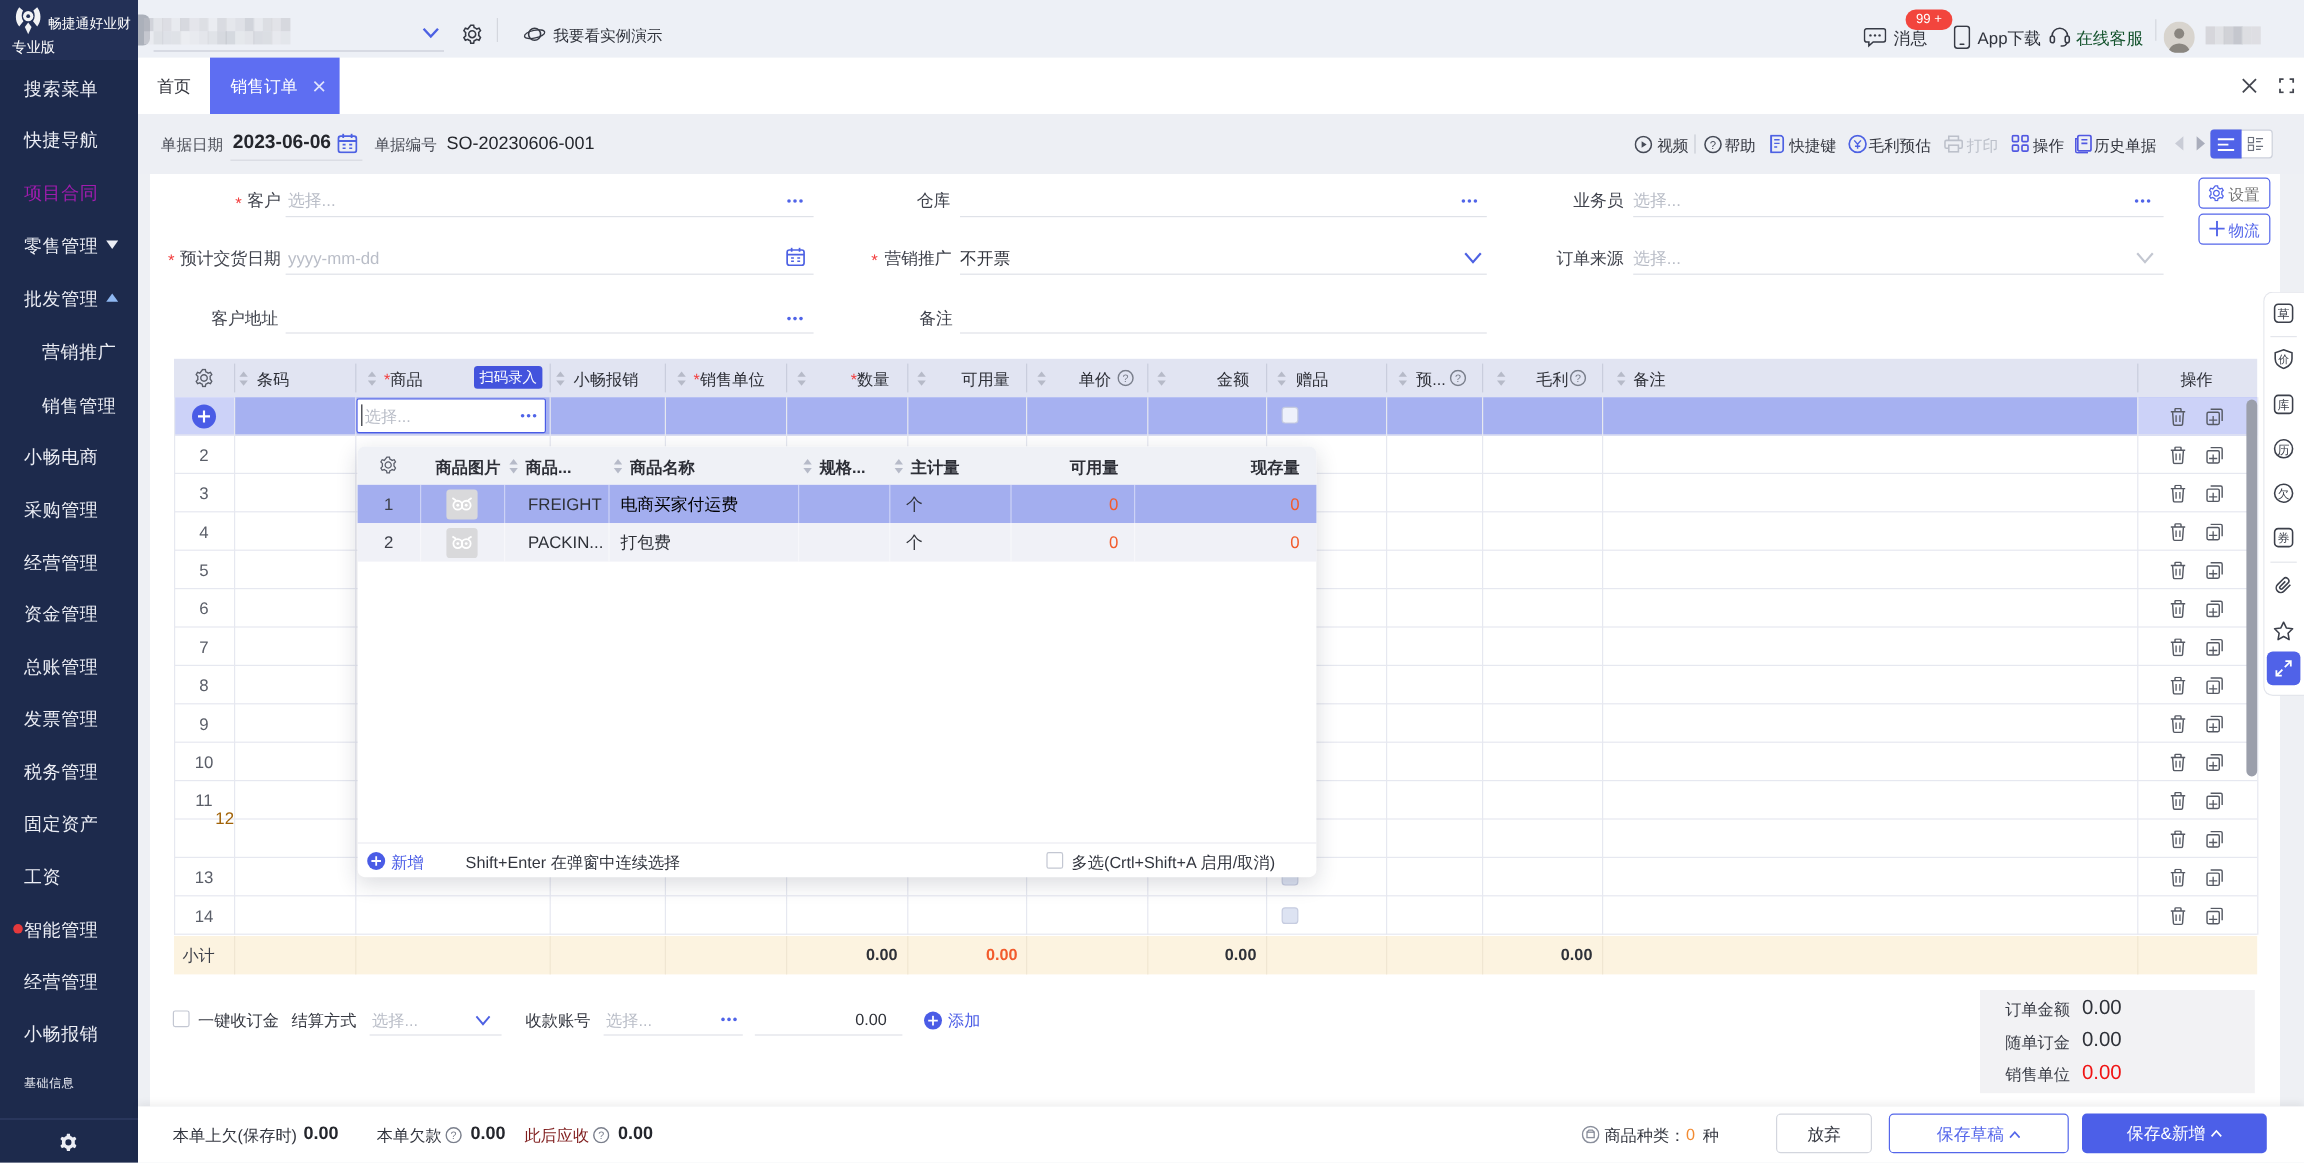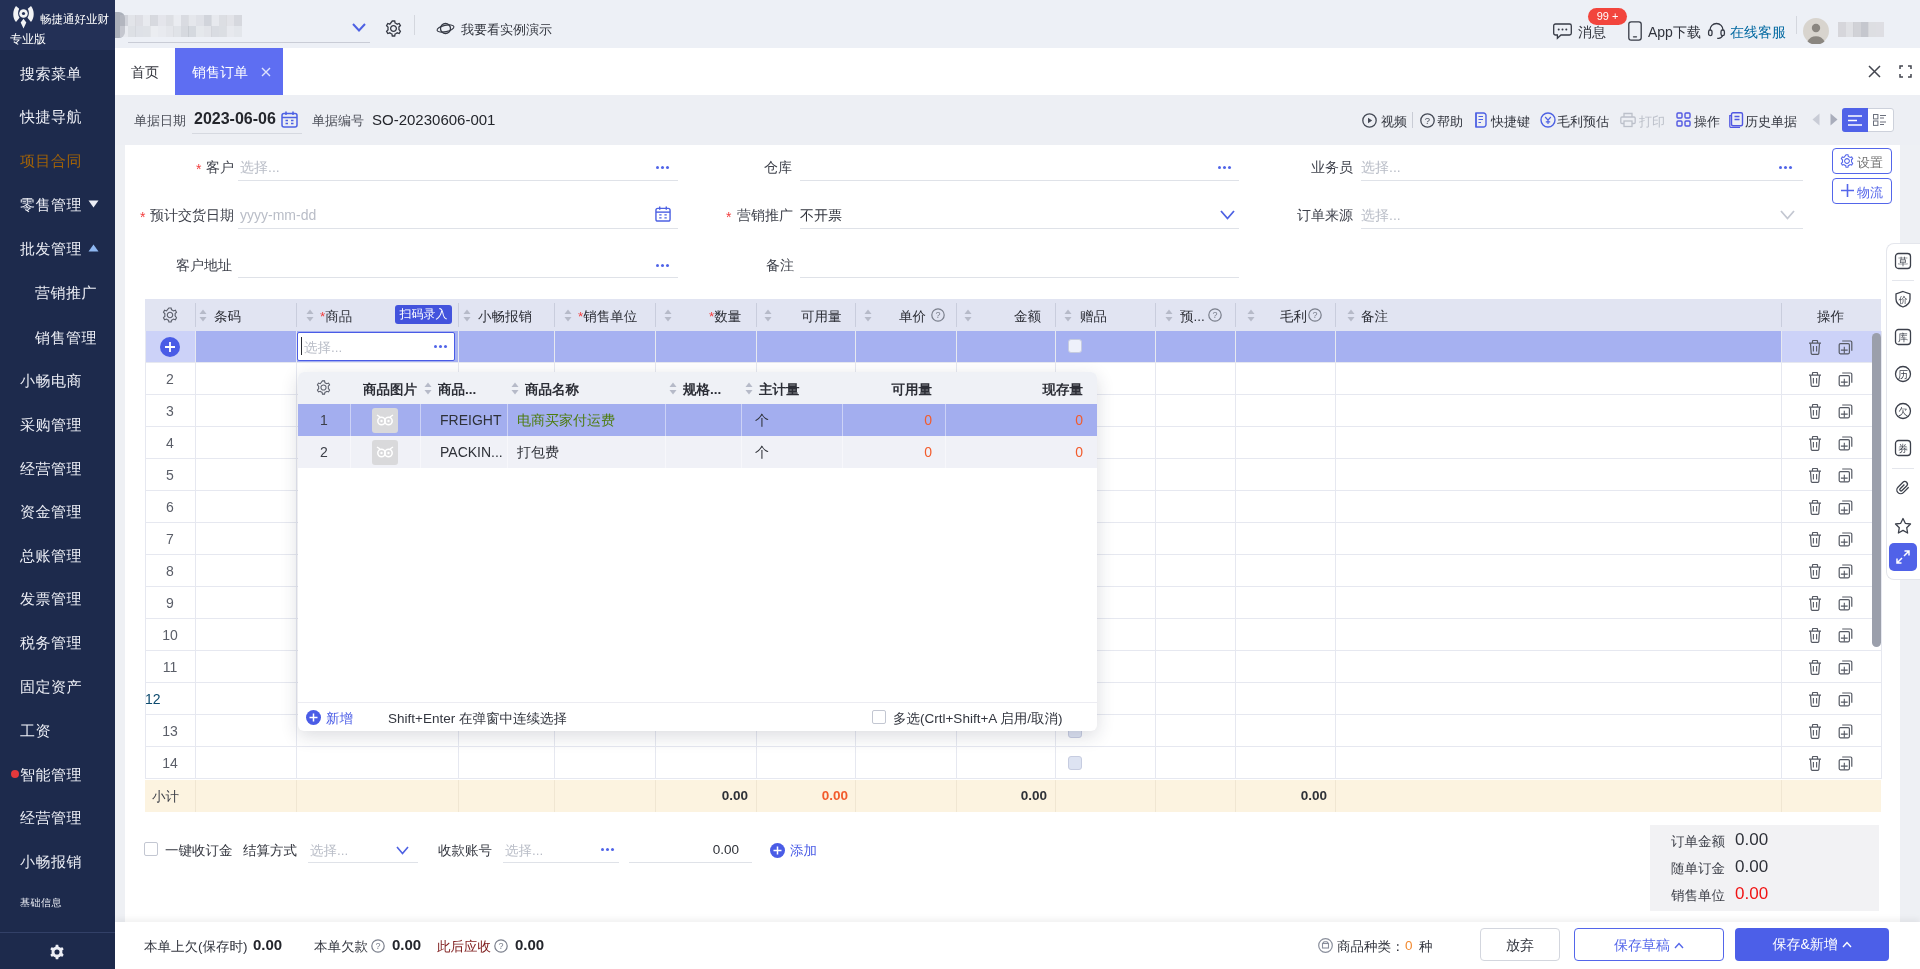--- a/index.html
+++ b/index.html
@@ -19,21 +19,21 @@
 <path d="M7 3 C3.5 7.5 3.2 14.5 7 19 L10.5 14.8 C8.6 12 8.7 8.5 10.2 5.8 Z" fill="#f2f3f5"></path>
 <path d="M22 3 C25.5 7.5 25.8 14.5 22 19 L18.5 14.8 C20.4 12 20.3 8.5 18.8 5.8 Z" fill="#f2f3f5"></path>
 <circle cx="14.5" cy="10.5" r="4.3" fill="#f2f3f5"></circle>
 <circle cx="14.5" cy="10.5" r="1.6" fill="#233056"></circle>
 <path d="M14.5 15.8 L17.3 19.6 L14.5 25.5 L11.7 19.6 Z" fill="#f2f3f5"></path>
 </svg>
 <div class="abs" style="left:40px;top:12px;font-size:11.5px;color:#fff;white-space:nowrap">畅捷通好业财</div>
 <div class="abs" style="left:10px;top:31px;font-size:12px;color:#fff">专业版</div>
 <div class="abs" style="left:20px;top:65px;font-size:15px;color:#eceef5;letter-spacing:0.5px">搜索菜单</div>
 <div class="abs" style="left:20px;top:108px;font-size:15px;color:#eceef5;letter-spacing:0.5px">快捷导航</div>
-<div class="abs" style="left:20px;top:152px;font-size:15px;color:#a16207;letter-spacing:0.5px">项目合同</div>
+<div class="abs" style="left:20px;top:152px;font-size:15px;color:#a21caf;letter-spacing:0.5px">项目合同</div>
 <div class="abs" style="left:20px;top:196px;font-size:15px;color:#eceef5;letter-spacing:0.5px">零售管理</div>
 <svg class="abs" style="left:88px;top:200px" width="11" height="8" viewBox="0 0 11 8">
     <path d="M0.5 0.5 L10.5 0.5 L5.5 7.5 Z" fill="#eceef5"></path>
   </svg>
 <div class="abs" style="left:20px;top:240px;font-size:15px;color:#eceef5;letter-spacing:0.5px">批发管理</div>
 <svg class="abs" style="left:88px;top:244px" width="11" height="8" viewBox="0 0 11 8">
     <path d="M0.5 7.5 L10.5 7.5 L5.5 0.5 Z" fill="#8fb8f2"></path>
   </svg>
 <div class="abs" style="left:20px;top:372px;font-size:15px;color:#eceef5;letter-spacing:0.5px">小畅电商</div>
 <div class="abs" style="left:20px;top:416px;font-size:15px;color:#eceef5;letter-spacing:0.5px">采购管理</div>
@@ -114,21 +114,21 @@
 <rect x="0.8" y="0.8" width="12.4" height="18.4" rx="2.4" fill="none" stroke="#363a45" stroke-width="1.3"></rect>
 <path d="M5.5 15.8 H8.5" stroke="#363a45" stroke-width="1.3" stroke-linecap="round"></path>
 </svg>
 <div class="abs" style="left:1648px;top:24px;font-size:14px;color:#30333c">App下载</div>
 <svg class="abs" style="left:1707px;top:21px" width="19" height="19" viewBox="0 0 19 19">
 <path d="M3 9 A6.5 6.5 0 0 1 16 9" fill="none" stroke="#363a45" stroke-width="1.3"></path>
 <rect x="1.6" y="9" width="3.4" height="5.6" rx="1.7" fill="none" stroke="#363a45" stroke-width="1.3"></rect>
 <rect x="14" y="9" width="3.4" height="5.6" rx="1.7" fill="none" stroke="#363a45" stroke-width="1.3"></rect>
 <path d="M15.7 14.6 A4.5 4.5 0 0 1 11.5 17.3 H10.2" fill="none" stroke="#363a45" stroke-width="1.3"></path>
 </svg>
-<div class="abs" style="left:1730px;top:24px;font-size:14px;color:#0369a1">在线客服</div>
+<div class="abs" style="left:1730px;top:24px;font-size:14px;color:#14532d">在线客服</div>
 <div class="abs" style="left:1796px;top:16px;width:1px;height:18px;background:#d4d7de"></div>
 <svg class="abs" style="left:1803px;top:18px" width="26" height="26" viewBox="0 0 26 26">
 <circle cx="13" cy="13" r="13" fill="#d8d4ce"></circle>
 <circle cx="13" cy="10" r="4.2" fill="#8a8680"></circle>
 <path d="M4.5 23.5 A9.5 9.5 0 0 1 21.5 23.5 A13 13 0 0 1 4.5 23.5 Z" fill="#8a8680"></path>
 </svg>
 <div class="abs" style="left:1838px;top:22px;width:8px;height:15px;background:#cfd0d5;opacity:.8"></div>
 <div class="abs" style="left:1846px;top:22px;width:8px;height:15px;background:#dcdde1;opacity:.8"></div>
 <div class="abs" style="left:1853px;top:22px;width:8px;height:15px;background:#c9cbd0;opacity:.8"></div>
 <div class="abs" style="left:1861px;top:22px;width:8px;height:15px;background:#babdc4;opacity:.8"></div>
@@ -393,21 +393,21 @@
 <div class="abs" style="left:145px;top:371px;width:50px;text-align:center;font-size:14px;color:#5a5e68">2</div>
 <div class="abs" style="left:145px;top:403px;width:50px;text-align:center;font-size:14px;color:#5a5e68">3</div>
 <div class="abs" style="left:145px;top:435px;width:50px;text-align:center;font-size:14px;color:#5a5e68">4</div>
 <div class="abs" style="left:145px;top:467px;width:50px;text-align:center;font-size:14px;color:#5a5e68">5</div>
 <div class="abs" style="left:145px;top:499px;width:50px;text-align:center;font-size:14px;color:#5a5e68">6</div>
 <div class="abs" style="left:145px;top:531px;width:50px;text-align:center;font-size:14px;color:#5a5e68">7</div>
 <div class="abs" style="left:145px;top:563px;width:50px;text-align:center;font-size:14px;color:#5a5e68">8</div>
 <div class="abs" style="left:145px;top:595px;width:50px;text-align:center;font-size:14px;color:#5a5e68">9</div>
 <div class="abs" style="left:145px;top:627px;width:50px;text-align:center;font-size:14px;color:#5a5e68">10</div>
 <div class="abs" style="left:145px;top:659px;width:50px;text-align:center;font-size:14px;color:#5a5e68">11</div>
-<div class="abs" style="left:145px;top:691px;width:50px;text-align:left;font-size:14px;color:#0c4a6e">12</div>
+<div class="abs" style="left:145px;top:674px;width:50px;text-align:right;font-size:14px;color:#a16207">12</div>
 <div class="abs" style="left:145px;top:723px;width:50px;text-align:center;font-size:14px;color:#5a5e68">13</div>
 <div class="abs" style="left:145px;top:755px;width:50px;text-align:center;font-size:14px;color:#5a5e68">14</div>
 <div class="abs" style="left:160px;top:337px;width:20px;height:20px;border-radius:50%;background:#4a5ce6"></div>
 <svg class="abs" style="left:164px;top:341px" width="12" height="12" viewBox="0 0 12 12">
     <path d="M6 1 V11 M1 6 H11" stroke="#fff" stroke-width="1.8"></path>
   </svg>
 <div class="abs" style="left:297px;top:332px;width:158px;height:29px;background:#fff;border:1.5px solid #4a5ce6;border-radius:2px"></div>
 <div class="abs" style="left:301px;top:337px;width:1.2px;height:18px;background:#2a2c33"></div>
 <div class="abs ph" style="left:304px;top:339px;font-size:13.5px">选择...</div>
 <span class="dots3 abs" style="left:434px;top:345px"></span>
@@ -709,21 +709,21 @@
 <div class="abs" style="left:298px;top:412px;width:52px;text-align:center;font-size:14px;color:#3c3f48">1</div>
 <div class="abs" style="left:372px;top:408px;width:26px;height:25px;background:#d9d9db;border-radius:3px"></div>
 <svg class="abs" style="left:376px;top:414px" width="18" height="13" viewBox="0 0 18 13">
     <path d="M1 1 L4 3 M17 1 L14 3" stroke="#fff" stroke-width="1.5"></path>
     <circle cx="5.5" cy="7" r="3.7" fill="none" stroke="#fff" stroke-width="1.5"></circle>
     <circle cx="12.5" cy="7" r="3.7" fill="none" stroke="#fff" stroke-width="1.5"></circle>
     <circle cx="5.5" cy="7" r="1.2" fill="#fff"></circle>
     <circle cx="12.5" cy="7" r="1.2" fill="#fff"></circle>
   </svg>
 <div class="abs" style="left:440px;top:412px;font-size:14px;color:#2e3138">FREIGHT</div>
-<div class="abs" style="left:517px;top:412px;font-size:14px;color:#4d7c0f">电商买家付运费</div>
+<div class="abs" style="left:517px;top:412px;font-size:14px;color:#000000">电商买家付运费</div>
 <div class="abs" style="left:755px;top:412px;font-size:14px;color:#2e3138">个</div>
 <div class="abs" style="left:842px;top:412px;width:90px;text-align:right;font-size:14px;color:#f25b2c">0</div>
 <div class="abs" style="left:945px;top:412px;width:138px;text-align:right;font-size:14px;color:#f25b2c">0</div>
 <div class="abs" style="left:298px;top:444px;width:52px;text-align:center;font-size:14px;color:#3c3f48">2</div>
 <div class="abs" style="left:372px;top:440px;width:26px;height:25px;background:#d9d9db;border-radius:3px"></div>
 <svg class="abs" style="left:376px;top:446px" width="18" height="13" viewBox="0 0 18 13">
     <path d="M1 1 L4 3 M17 1 L14 3" stroke="#fff" stroke-width="1.5"></path>
     <circle cx="5.5" cy="7" r="3.7" fill="none" stroke="#fff" stroke-width="1.5"></circle>
     <circle cx="12.5" cy="7" r="3.7" fill="none" stroke="#fff" stroke-width="1.5"></circle>
     <circle cx="5.5" cy="7" r="1.2" fill="#fff"></circle>

